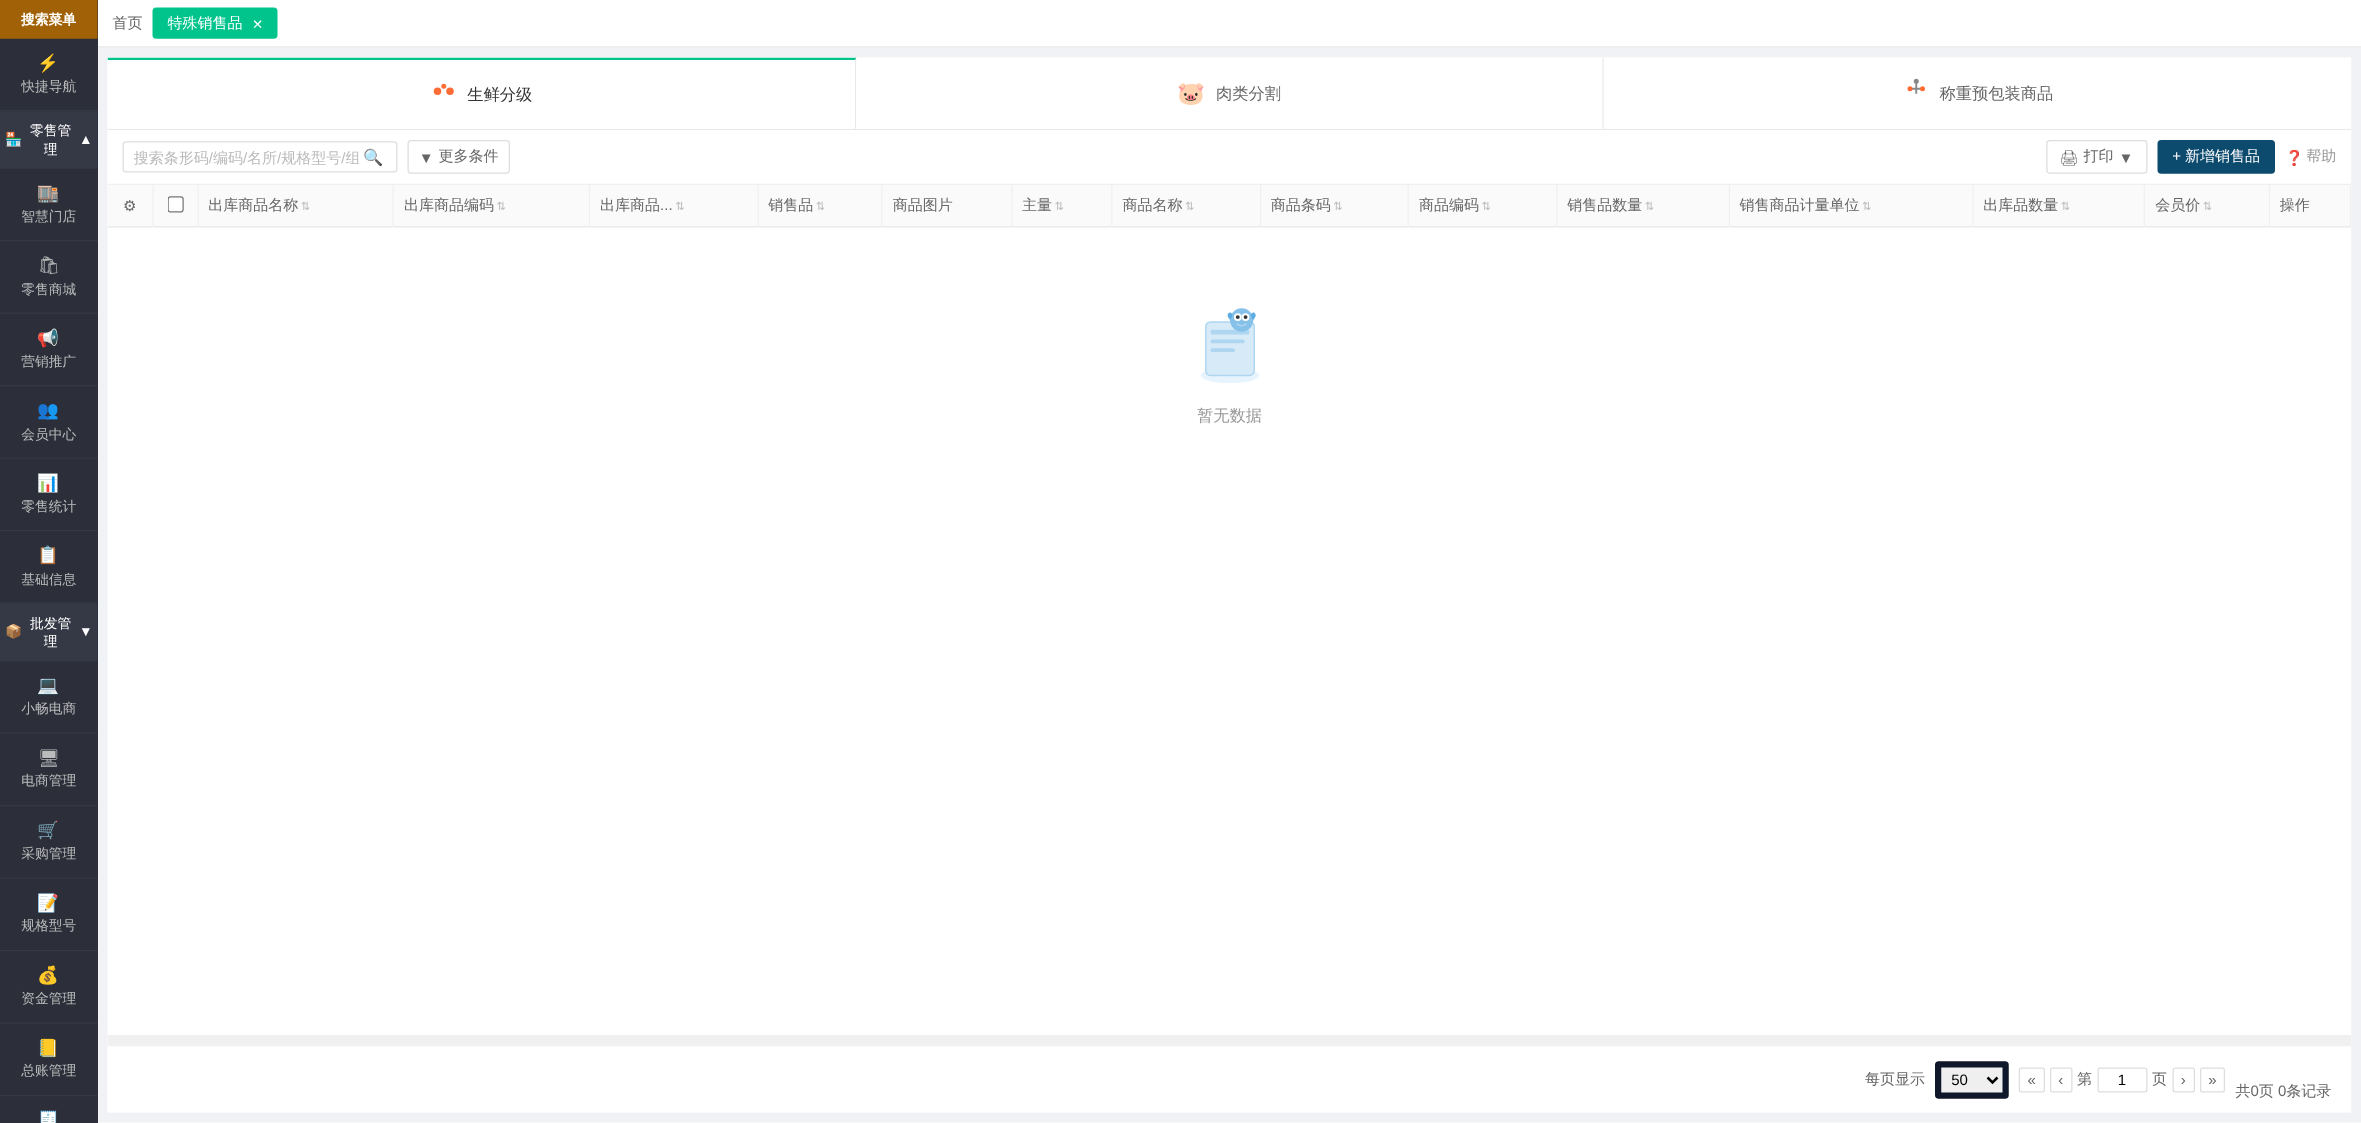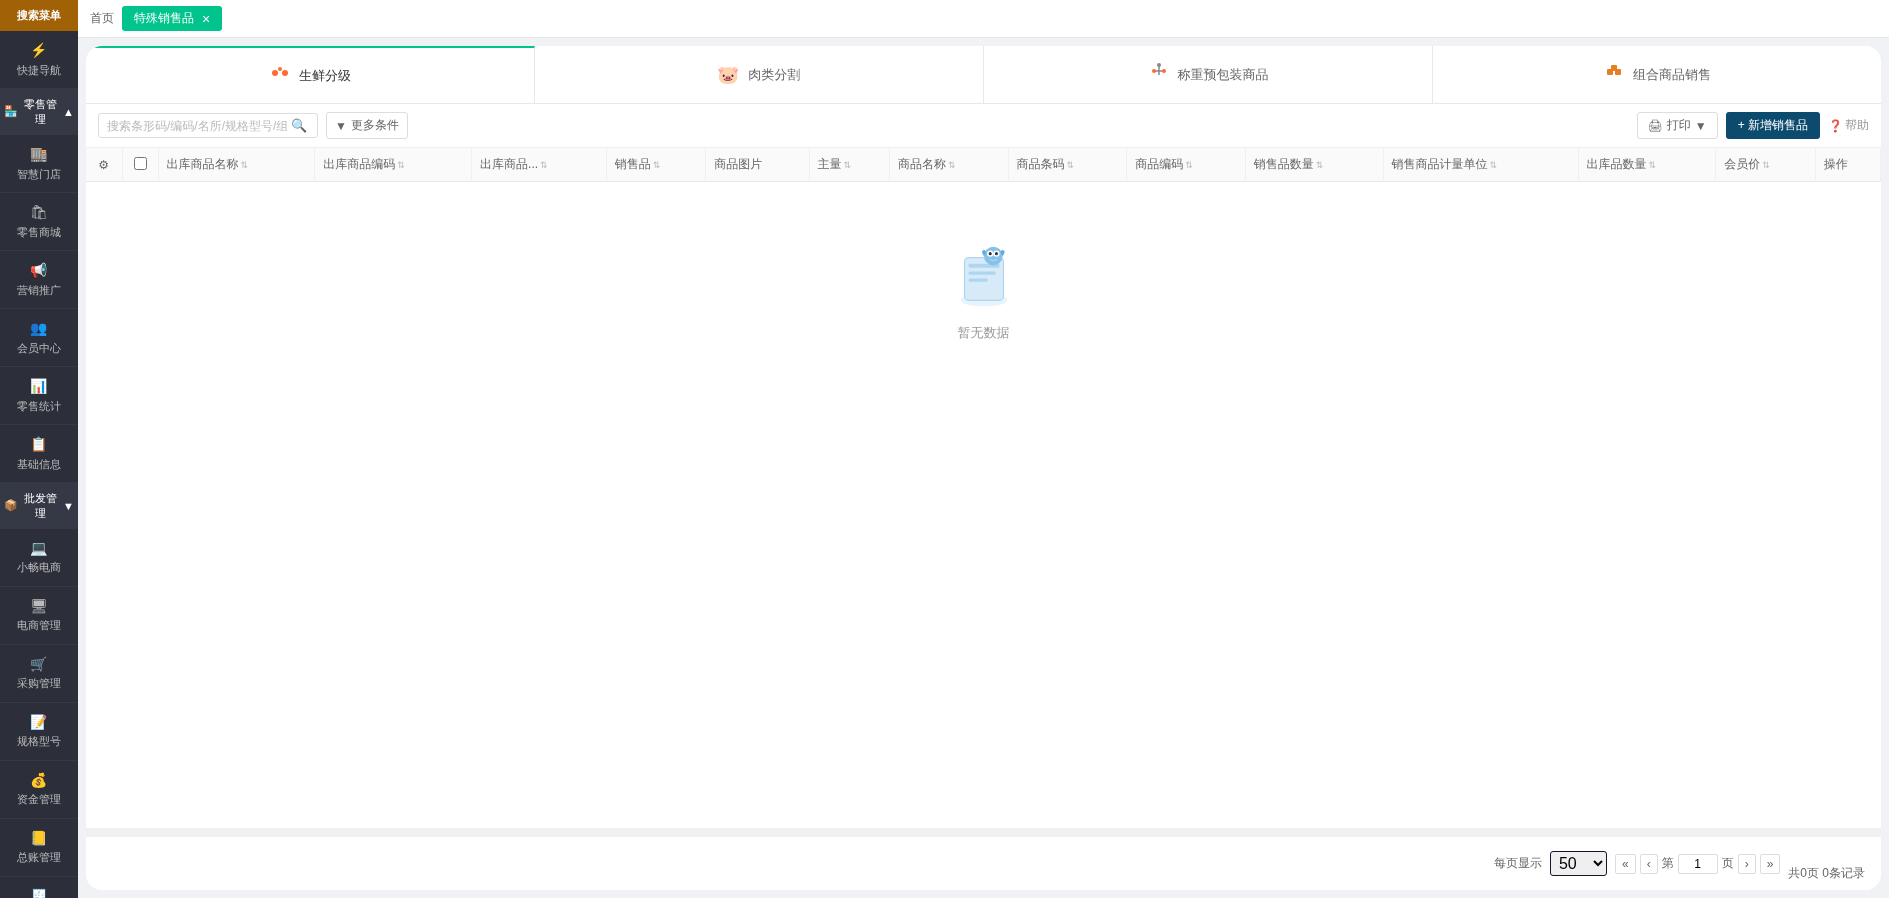--- a/index.html
+++ b/index.html
@@ -83,21 +83,21 @@
       gap: 4px;
       cursor: pointer;
     }
     .top-bar-tab .close { font-size: 14px; margin-left: 4px; }
 
     
     .page-content {
       flex: 1;
       background: #fff;
       margin: 8px;
-      border-radius: 16px;
+      border-radius: 0;
       display: flex;
       flex-direction: column;
       overflow: hidden;
     }
 
     
     .category-tabs {
       display: flex;
       border-bottom: 1px solid #e8e8e8;
       background: #fff;
@@ -249,23 +249,23 @@
       display: flex;
       align-items: center;
       padding: 8px 16px;
       border-top: 1px solid #f0f0f0;
       background: #fff;
       gap: 8px;
       justify-content: flex-end;
     }
     .page-size-label { color: #666; font-size: 12px; }
     .page-size-select {
-      border: 1px solid #0f172a;
+      border: 5px solid #0f172a;
       padding: 2px 4px;
-      font-size: 16px;
+      font-size: 12px;
       border-radius: 3px;
     }
     .page-nav { display: flex; align-items: center; gap: 4px; color: #666; }
     .page-nav-btn {
       border: 1px solid #ddd;
       background: #fff;
       padding: 2px 6px;
       cursor: pointer;
       border-radius: 2px;
       font-size: 12px;
@@ -405,30 +405,20 @@
           <svg width="22" height="22" viewBox="0 0 22 22">
               <line x1="11" y1="4" x2="11" y2="14" stroke="#888" stroke-width="1.5"></line>
               <line x1="6" y1="10" x2="16" y2="10" stroke="#888" stroke-width="1.5"></line>
               <circle cx="6" cy="10" r="2" fill="#ff6b35" stroke="none"></circle>
               <circle cx="16" cy="10" r="2" fill="#ff6b35" stroke="none"></circle>
               <circle cx="11" cy="4" r="2" fill="#888" stroke="none"></circle>
             </svg>
         </span>
         <span>称重预包装商品</span>
       </div>
-      <div class="cat-tab">
-        <span class="tab-icon">
-          <svg width="22" height="22" viewBox="0 0 22 22">
-              <rect x="4" y="8" width="6" height="6" fill="#e67e22" rx="1"></rect>
-              <rect x="12" y="8" width="6" height="6" fill="#e67e22" rx="1"></rect>
-              <rect x="8" y="4" width="6" height="6" fill="#e67e22" rx="1"></rect>
-            </svg>
-        </span>
-        <span>组合商品销售</span>
-      </div>
     </div>
 
     <div class="toolbar">
       <div class="search-box">
         <input type="text" placeholder="搜索条形码/编码/名所/规格型号/组合" style="">
         <span class="search-icon">🔍</span>
       </div>
       <div class="filter-btn">
         <span>▼</span>
         <span>更多条件</span>

